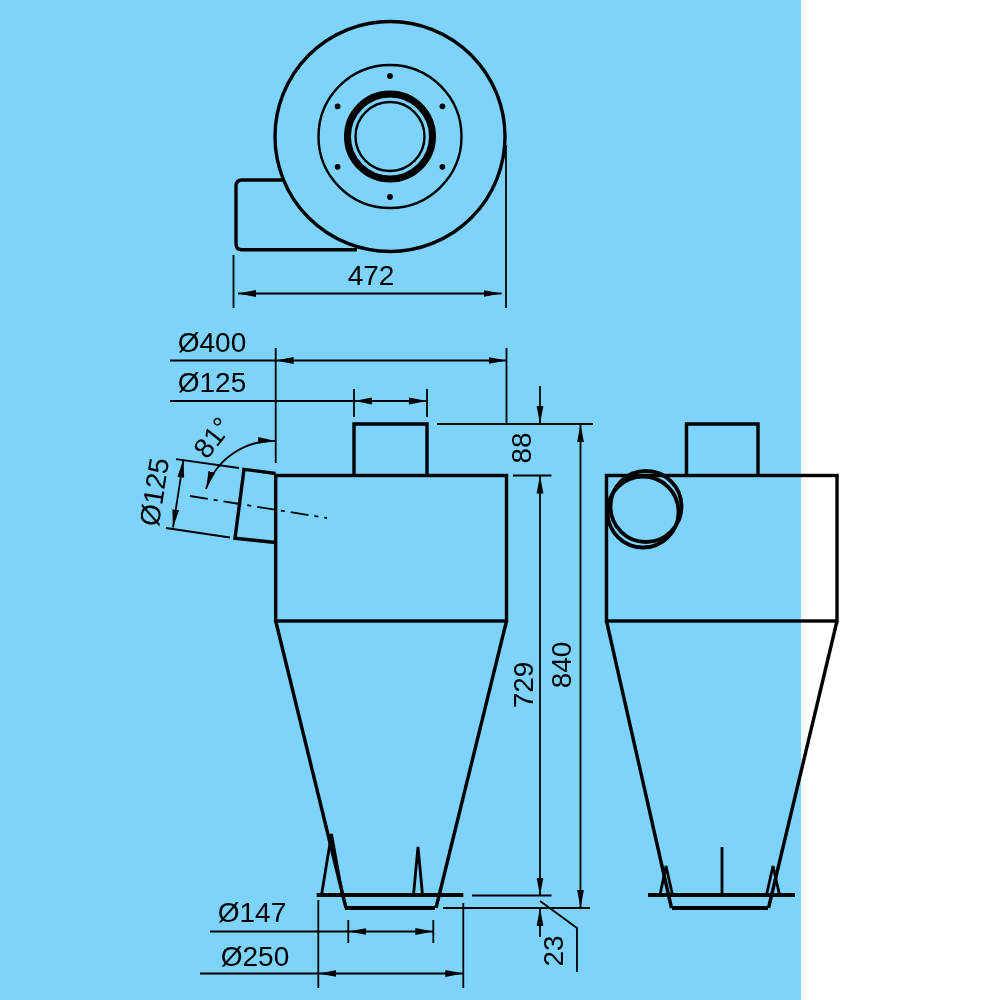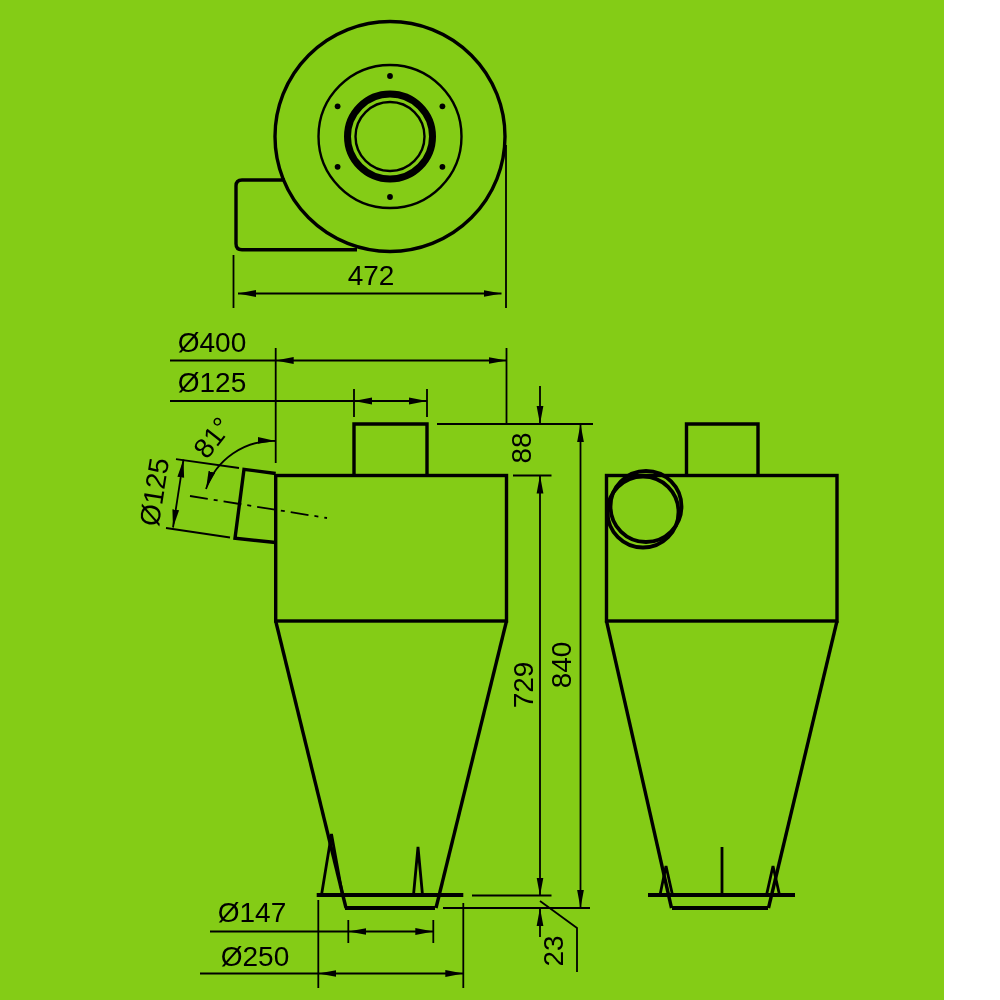--- a/index.html
+++ b/index.html
@@ -1,16 +1,16 @@
 <!DOCTYPE html>
 <html><head>
 <meta charset="utf-8">
 <style>
   html,body { margin:0; padding:0; background:#ffffff; }
-  .stage { width:944px; height:1000px; background:#84cc16; position:relative; }
+  .stage { width:801px; height:1000px; background:#7dd3fc; position:relative; }
   .thick  { stroke:#000; stroke-width:3.4; fill:none; stroke-linejoin:miter; stroke-linecap:butt; }
   .thickf { stroke:#000; stroke-width:4;   fill:none; stroke-linecap:butt; }
   .med    { stroke:#000; stroke-width:2.8; fill:none; }
   .thin   { stroke:#000; stroke-width:1.8; fill:none; }
   .ring2  { stroke:#000; stroke-width:2.4; fill:none; }
   .dimtext { font-family:"Liberation Sans", sans-serif; font-size:28px; fill:#000; }
 </style>
 </head>
 <body>
 

